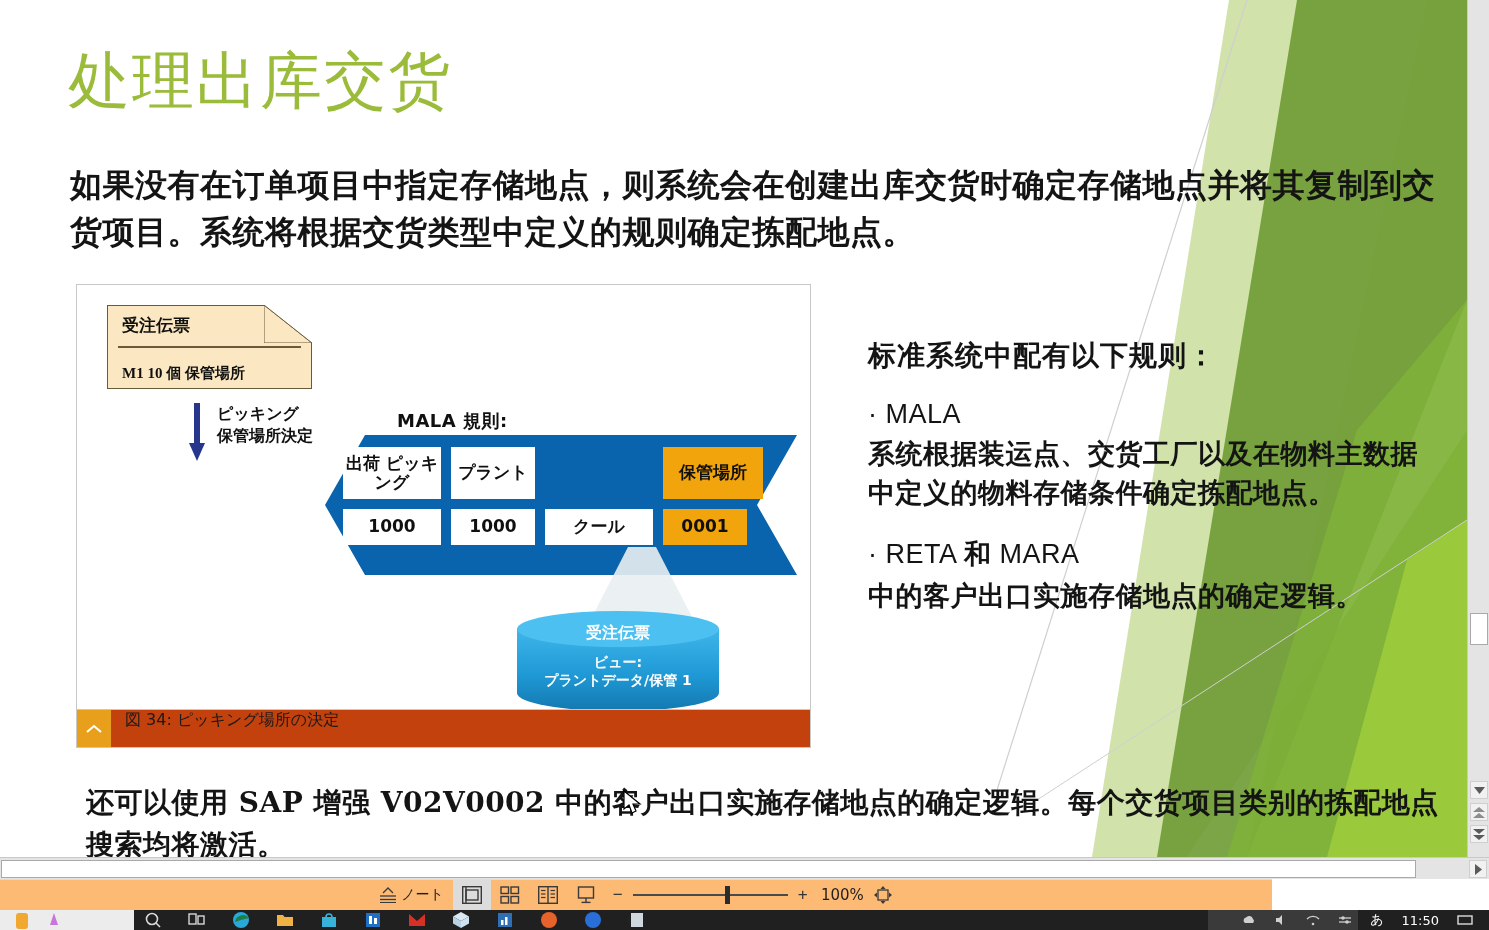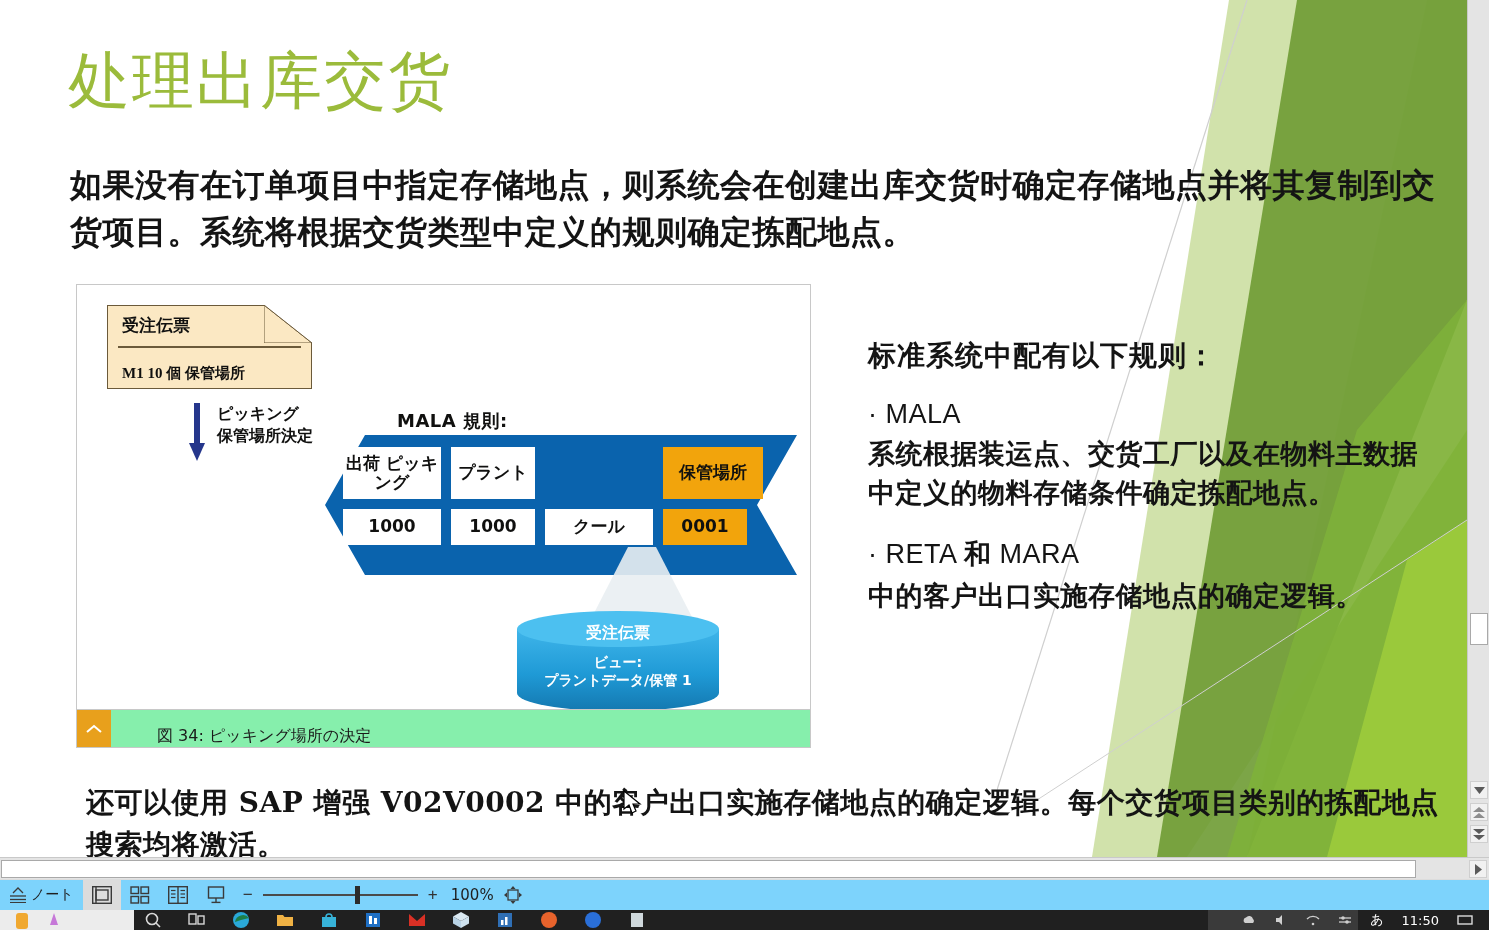--- a/index.html
+++ b/index.html
@@ -129,22 +129,22 @@
   }
   .cyl-t2{
     position:absolute;left:440px;top:368px;width:202px;text-align:center;
     font-size:14px;font-weight:700;color:#ffffff;line-height:1.3;
     font-family:"DejaVu Sans","Liberation Sans",sans-serif;
   }
 
   
   .cap{
     position:absolute;left:0;bottom:0;width:100%;height:38px;
-    background:#86efac;border-top:1px solid #c8c8c8;box-sizing:border-box;
-    display:flex;align-items:flex-end;gap:32px;
+    background:#c2410c;border-top:1px solid #c8c8c8;box-sizing:border-box;
+    display:flex;align-items:flex-start;
   }
   .cap-icon{
     width:34px;height:37px;background:#e8a01c;display:flex;align-items:center;justify-content:center;
   }
   .cap-txt{
     margin-left:14px;font-size:16px;color:#1a1a1a;font-weight:400;
     font-family:"DejaVu Sans","Liberation Sans",sans-serif;
   }
 
   
@@ -163,23 +163,23 @@
 
   .hscroll{
     position:absolute;left:0;top:857px;width:1489px;height:22px;
     background:#e4e4e4;border-top:1px solid #c9c9c9;box-sizing:border-box;
   }
   .hthumb{position:absolute;left:1px;top:2px;width:1415px;height:18px;background:#fff;border:1px solid #a9a9a9;box-sizing:border-box;}
   .hbtn{position:absolute;right:2px;top:2px;width:18px;height:18px;display:flex;align-items:center;justify-content:center;background:#f1f1f1;border:1px solid #cfcfcf;box-sizing:border-box;}
 
   
   .status{
-    position:absolute;left:0;top:879px;width:1489px;height:31px;
-    background:#7dd3fc;border-top:1px solid #dcdcdc;box-sizing:border-box;
-    display:flex;align-items:center;justify-content:flex-start;
+    position:absolute;left:0;top:879px;width:1272px;height:31px;
+    background:#fdba74;border-top:1px solid #dcdcdc;box-sizing:border-box;
+    display:flex;align-items:center;justify-content:center;
   }
   .sb{height:31px;display:flex;align-items:center;justify-content:center;padding:0 9px;gap:4px;}
   .sb.sel{background:#dcdcdc;}
   .sb-txt{font-size:14px;color:#1f1f1f;font-family:"DejaVu Sans","Liberation Sans",sans-serif;}
   .zoomwrap{display:flex;align-items:center;gap:8px;padding:0 6px;}
   .zminus,.zplus{font-size:17px;color:#333;width:14px;text-align:center;}
   .ztrack{position:relative;width:155px;height:2px;background:#4a4a4a;}
   .zthumb{position:absolute;left:92px;top:-8px;width:5px;height:18px;background:#2b2b2b;}
   .zpct{font-size:15px;color:#1f1f1f;min-width:48px;text-align:right;font-family:"DejaVu Sans","Liberation Sans",sans-serif;}
   .zfit{padding:0 10px 0 10px;}

